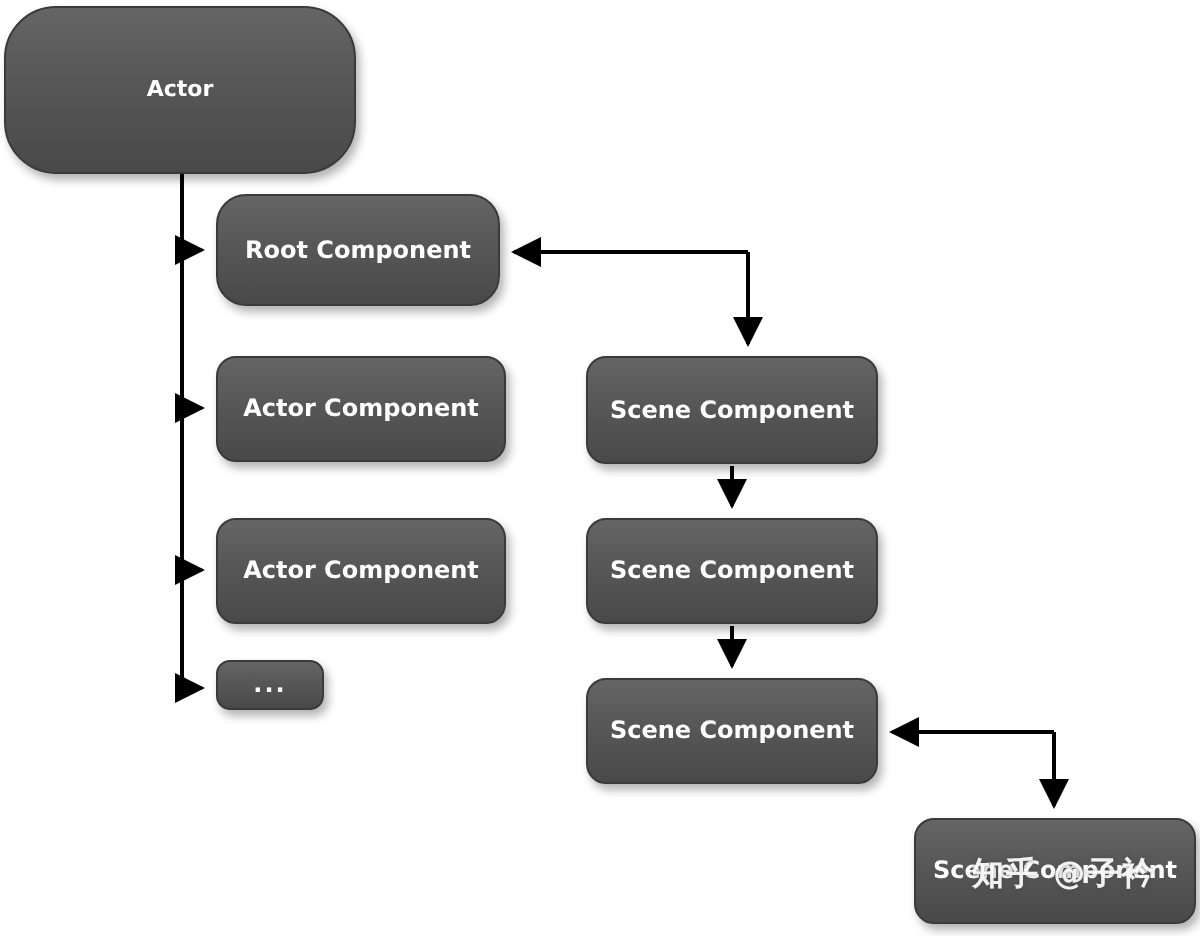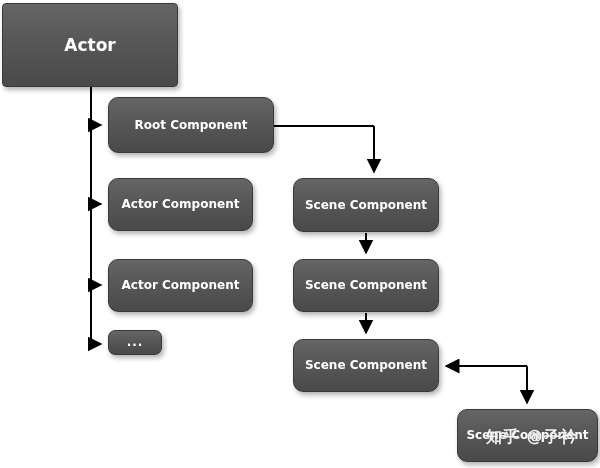--- a/index.html
+++ b/index.html
@@ -20,22 +20,22 @@
     text-align:center;
     background:linear-gradient(180deg,#656565 0%,#575757 45%,#494949 100%);
     border:1px solid #3a3a3a;
     border-radius:10px;
     box-shadow:2px 3px 5px rgba(0,0,0,0.30);
     color:#ffffff;
     font-weight:bold;
     box-sizing:border-box;
   }
   .node-label{display:block;line-height:1.2;}
-  .n-actor{left:2px;top:3px;width:176px;height:84px;border-radius:4px;font-size:17px;}
-  .n-root{left:108px;top:97px;width:166px;height:56px;font-size:12px;}
+  .n-actor{left:2px;top:3px;width:176px;height:84px;border-radius:26px;font-size:11px;}
+  .n-root{left:108px;top:97px;width:142px;height:56px;font-size:12px;border-radius:15px;}
   .n-root .node-label{line-height:14px;}
   .n-ac1{left:108px;top:178px;width:145px;height:53px;font-size:12px;}
   .n-ac2{left:108px;top:259px;width:145px;height:53px;font-size:12px;}
   .n-ellipsis{left:108px;top:330px;width:54px;height:25px;border-radius:7px;font-size:12px;letter-spacing:1px;}
   .n-sc1{left:293px;top:178px;width:146px;height:54px;font-size:12px;}
   .n-sc2{left:293px;top:259px;width:146px;height:53px;font-size:12px;}
   .n-sc3{left:293px;top:339px;width:146px;height:53px;font-size:12px;}
   .n-sc4{left:457px;top:409px;width:141px;height:53px;font-size:12px;}
   .watermark{
     position:absolute;

